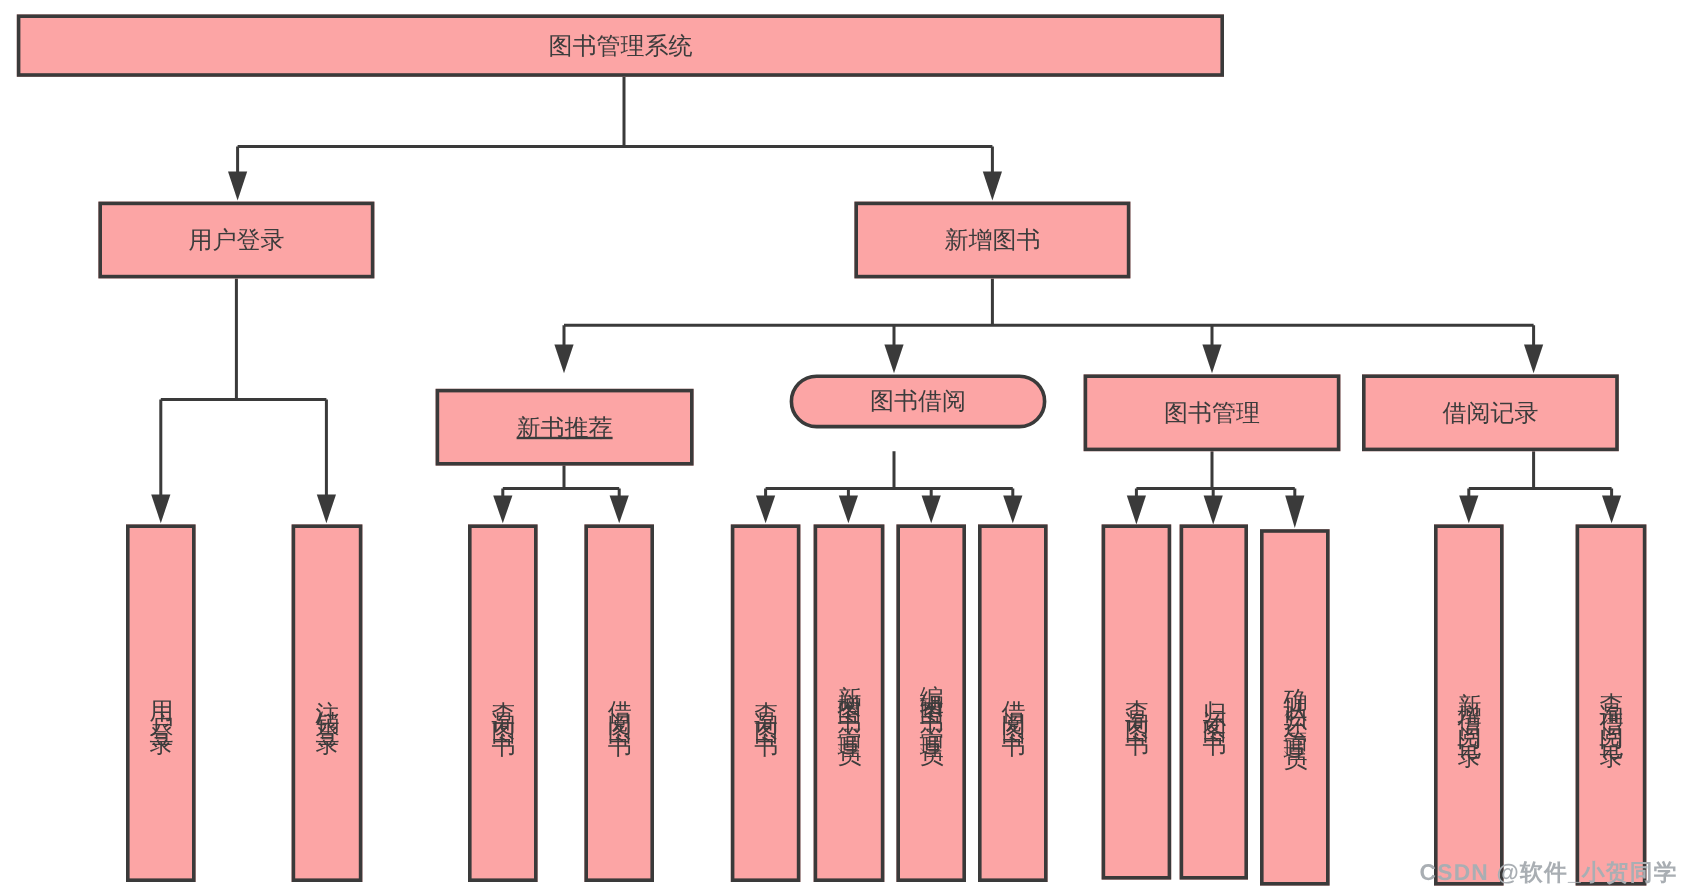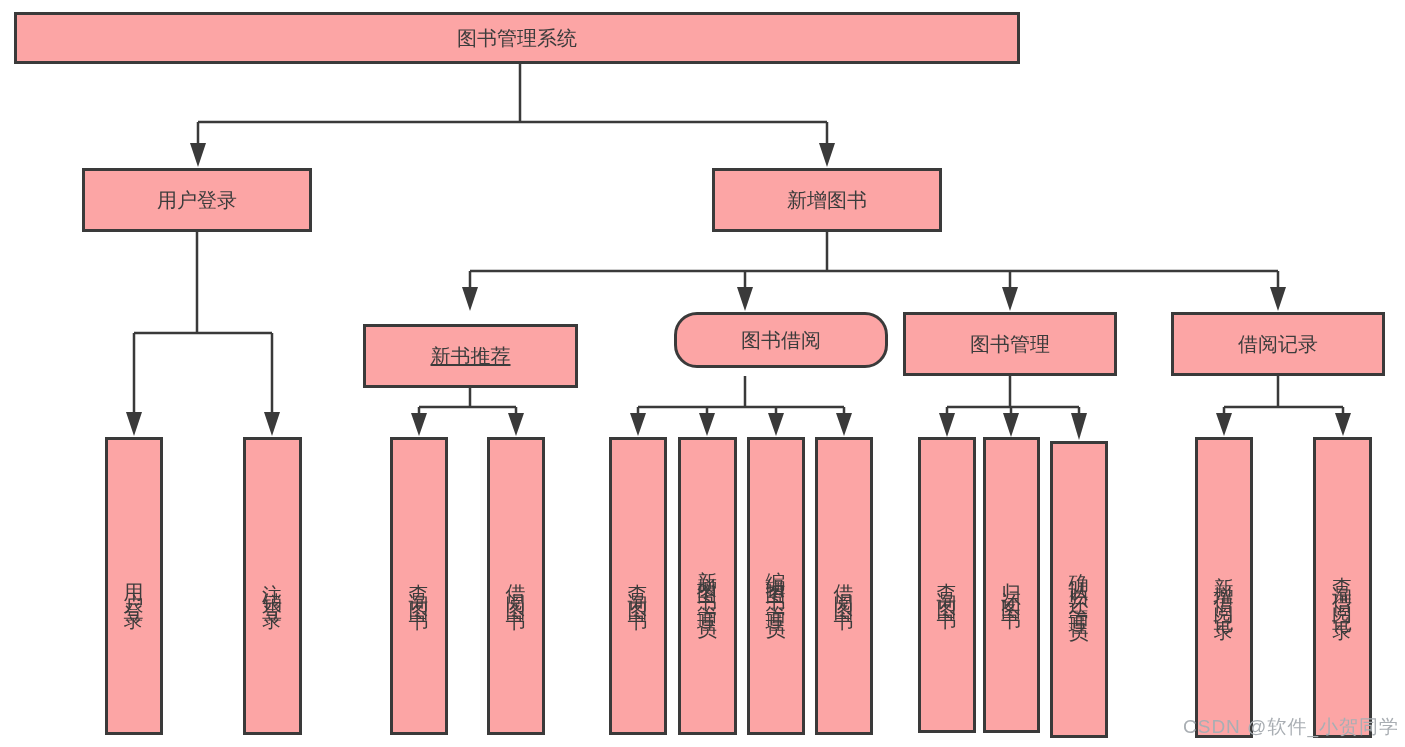--- a/index.html
+++ b/index.html
@@ -30,20 +30,21 @@
   }
   .leaf.long .vtext { letter-spacing:7px; }
   .watermark {
     position:absolute;
     left:1183px; top:714px;
     font-size:19px;
     color:#a9aeb3;
     z-index:5;
     white-space:nowrap;
     letter-spacing:1px;
+    font-weight:bold;
   }
 </style>
 </head>
 <body>
 
 <div class="canvas">
 
   <svg class="wires" width="1405" height="747" viewBox="0 0 1405 747">
     <g stroke="#3a3a3a" stroke-width="2.5" fill="none">
       <path d="M520 64 V122 M198 122 H827 M198 122 V144 M827 122 V144"></path>
@@ -84,27 +85,27 @@
   <div class="node" style="left:82px; top:168px; width:230px; height:64px;">
     <span>用户登录</span>
   </div>
   <div class="node" style="left:712px; top:168px; width:230px; height:64px;">
     <span>新增图书</span>
   </div>
 
   <div class="node" style="left:363px; top:324px; width:215px; height:64px;text-decoration:underline;">
     <span>新书推荐</span>
   </div>
-  <div class="node" style="left:674px; top:312px; width:214px; height:56px;border-radius:23px;">
+  <div class="node" style="left:658px; top:312px; width:214px; height:45px;border-radius:23px;">
     <span>图书借阅</span>
   </div>
   <div class="node" style="left:903px; top:312px; width:214px; height:64px;">
     <span>图书管理</span>
   </div>
-  <div class="node" style="left:1171px; top:312px; width:214px; height:64px;text-align:center;">
+  <div class="node" style="left:1135px; top:312px; width:214px; height:64px;text-align:center;">
     <span>借阅记录</span>
   </div>
 
   <div class="node leaf" style="left:105px; top:437px; width:58px; height:298px;">
     <span class="vtext">用户登录</span>
   </div>
   <div class="node leaf" style="left:243px; top:437px; width:59px; height:298px;">
     <span class="vtext">注销登录</span>
   </div>
 

